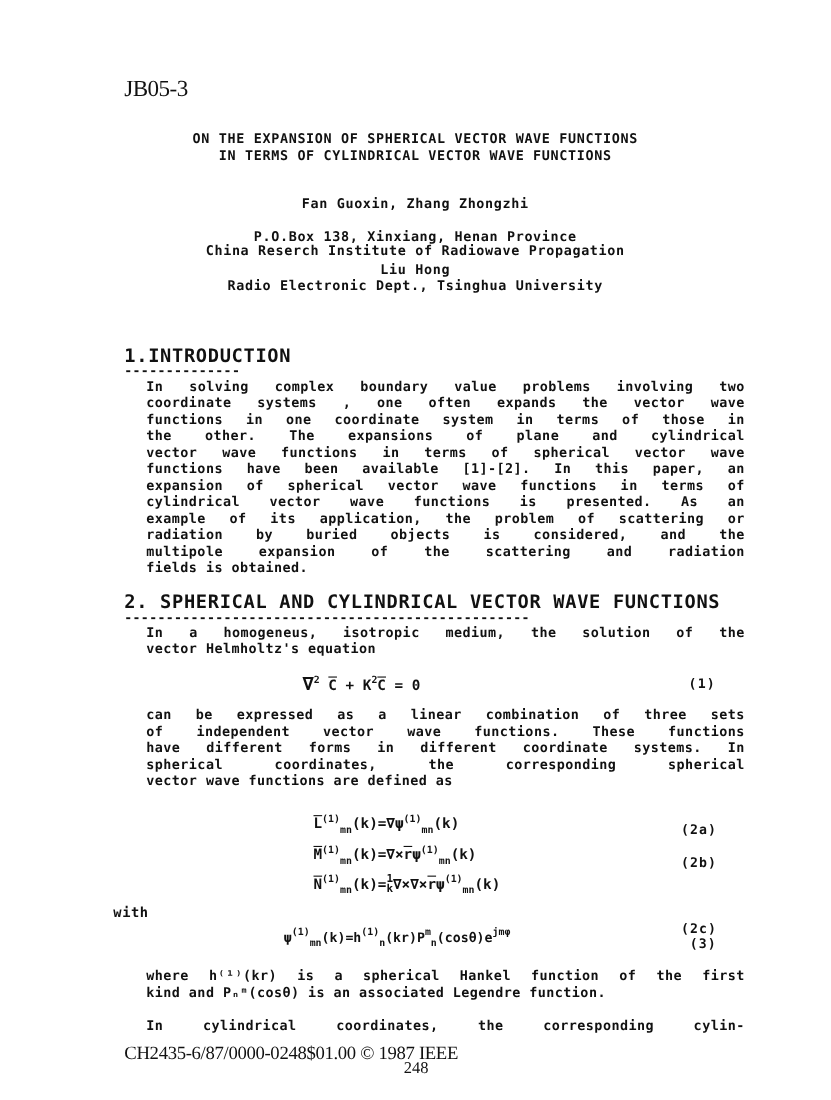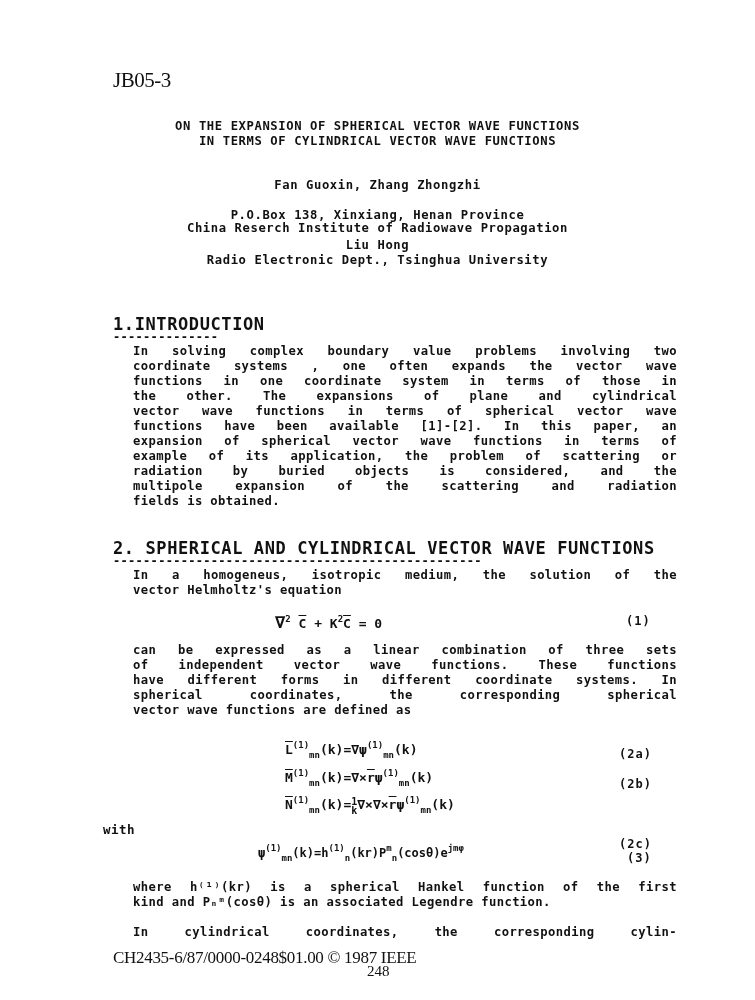--- a/index.html
+++ b/index.html
@@ -51,20 +51,21 @@
 <div class="abs heading mono" style="top:314px;">1.INTRODUCTION</div>
 <div class="abs underline mono" style="top:333px;">--------------</div>
 <div class="abs para mono" style="top:344px;">
   <span class="ln">In solving complex boundary value problems involving two</span>
   <span class="ln">coordinate  systems ,  one often expands the vector wave</span>
   <span class="ln">functions in one coordinate system in terms of those  in</span>
   <span class="ln">the  other.  The  expansions  of plane  and  cylindrical</span>
   <span class="ln">vector wave functions in terms of spherical vector  wave</span>
   <span class="ln">functions have been available [1]-[2]. In this paper, an</span>
   <span class="ln">expansion of spherical vector wave functions in terms of</span>
+  <span class="ln">cylindrical  vector wave functions is presented.  As  an</span>
   <span class="ln">example of its application, the problem of scattering or</span>
   <span class="ln">radiation  by  buried  objects is  considered,  and  the</span>
   <span class="ln">multipole  expansion  of the  scattering  and  radiation</span>
   <span class="ln last">fields is obtained.</span>
 </div>
 
 <div class="abs heading mono" style="top:538px;">2. SPHERICAL AND CYLINDRICAL VECTOR WAVE FUNCTIONS</div>
 <div class="abs underline mono" style="top:557px;">-------------------------------------------------</div>
 <div class="abs para mono" style="top:568px;">
   <span class="ln">In a homogeneus,  isotropic medium,  the solution of the</span>

